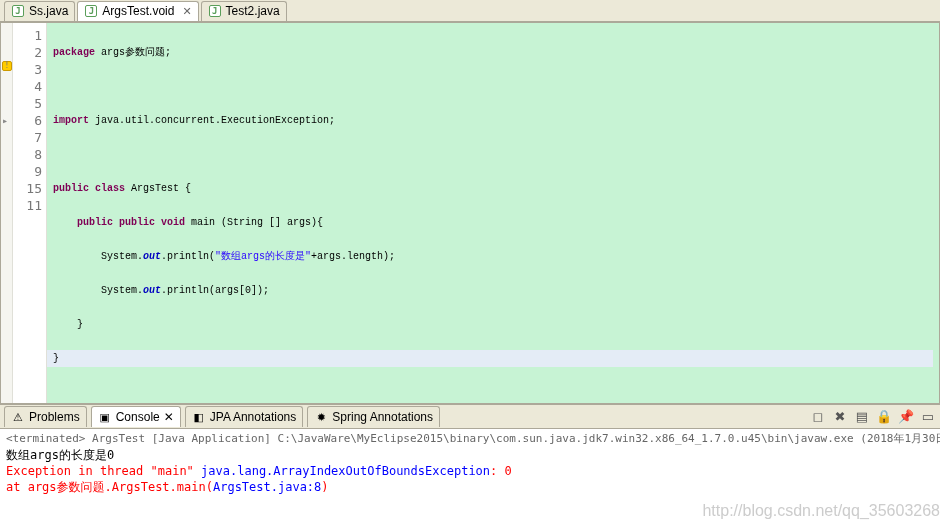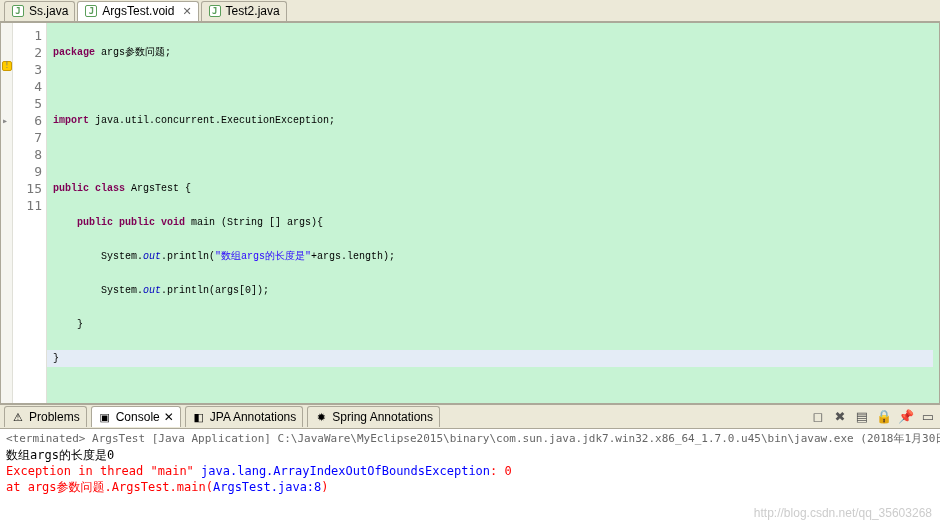--- a/index.html
+++ b/index.html
@@ -14,33 +14,33 @@
 .left-marker { width: 12px; background: #f5f5f0; border-right: 1px solid #e0e0d8; }
 .gutter { width: 34px; background: #fff; border-right: 1px solid #e0e0d8; text-align: right; padding: 4px 4px 0 0; font-family: Consolas, monospace; font-size: 13px; color: #777; line-height: 17px; position: relative; }
 .gutter .ln { height: 17px; }
 .gutter .warn-mark { position: absolute; left: -11px; top: 38px; width: 10px; height: 10px; background: #ffcc00; border: 1px solid #cc9900; border-radius: 2px; font-size: 8px; line-height: 8px; text-align: center; }
 .gutter .arrow-mark { position: absolute; left: -11px; top: 89px; color: #888; font-size: 10px; }
 .code-area { flex: 1; font-family: Consolas, "Courier New", monospace; font-size: 10px; line-height: 17px; padding: 4px 6px 0 6px; background: #c7f3d4; white-space: pre; color: #000; position: relative; }
 .code-area .line { height: 17px; }
 .code-area .highlight-line { background: #e4ecf6; margin-left: -6px; padding-left: 6px; }
 .kw { color: #7f0055; font-weight: bold; }
 .str { color: #2a00ff; }
-.fld { color: #0000c0; font-style: italic; }
+.fld { color: #0000c0; font-style: italic; font-weight: bold; }
 .bottom-panel { height: 118px; display: flex; flex-direction: column; border-top: 1px solid #aca899; background: #fff; }
 .bottom-tabs { display: flex; align-items: center; background: #ece9d8; border-bottom: 1px solid #aca899; height: 24px; padding: 0 4px; gap: 4px; }
 .btab { display: flex; align-items: center; gap: 4px; padding: 2px 6px; border: 1px solid #aca899; border-bottom: none; background: #ece9d8; border-radius: 3px 3px 0 0; height: 21px; cursor: pointer; }
 .btab.active { background: #fff; }
 .btab .icon { width: 14px; height: 14px; display: inline-flex; align-items: center; justify-content: center; font-size: 11px; }
 .toolbar-right { margin-left: auto; display: flex; gap: 6px; align-items: center; }
 .tool-icon { width: 16px; height: 16px; display: inline-flex; align-items: center; justify-content: center; font-size: 13px; cursor: pointer; color: #555; }
 .console-body { flex: 1; padding: 2px 6px; font-family: "Microsoft YaHei", Consolas, monospace; font-size: 12px; line-height: 16px; overflow: hidden; white-space: nowrap; }
 .term-line { color: #666; font-size: 11px; }
 .err { color: #ff0000; }
 .link { color: #0000ff; }
-.watermark { position: absolute; right: 8px; bottom: 2px; color: #ccc; font-size: 12px; z-index: 2; }
+.watermark { position: absolute; right: 0; bottom: 2px; color: #ccc; font-size: 16px; z-index: 2; }
 </style>
 </head>
 <body>
 
 <div class="tabs-bar">
   <div class="tab">
     <span class="icon">
         <span class="j-icon">J</span>
       </span>
     <span>Ss.java</span>

